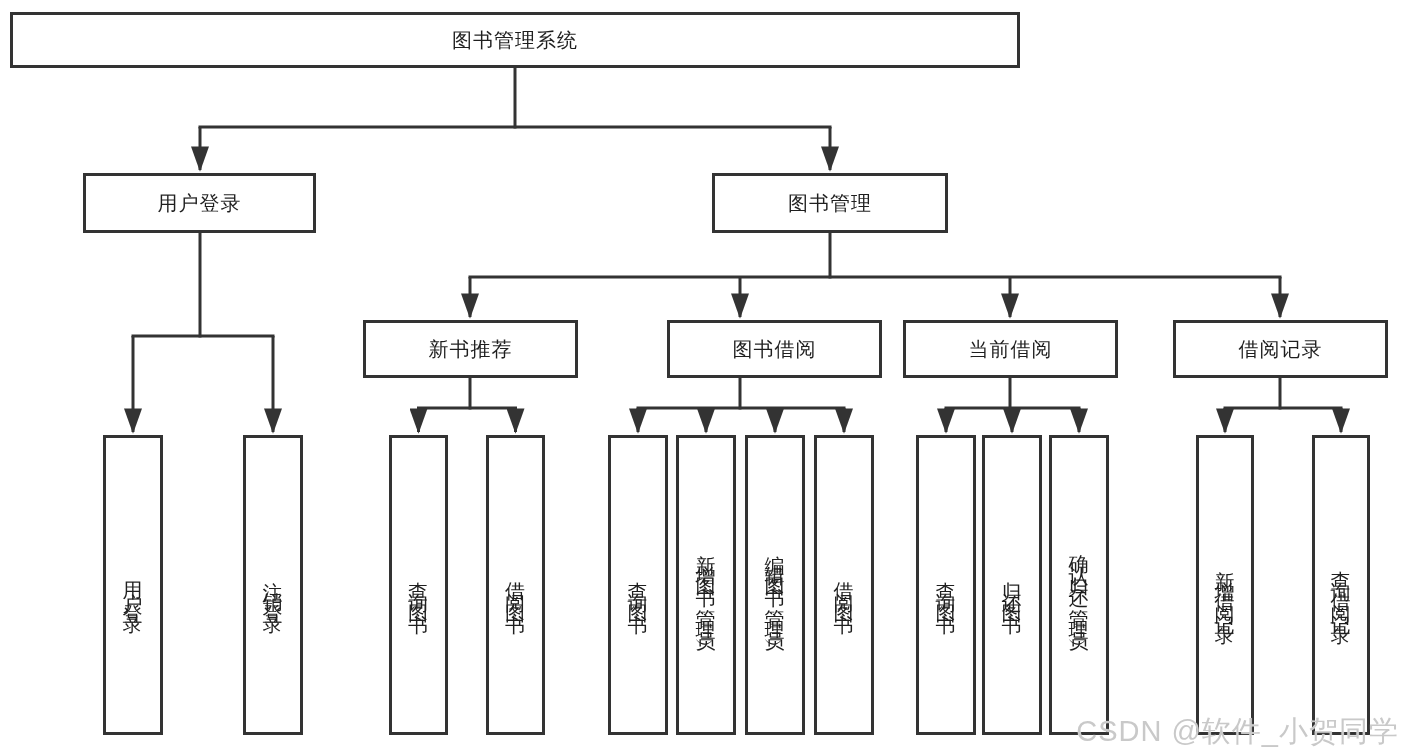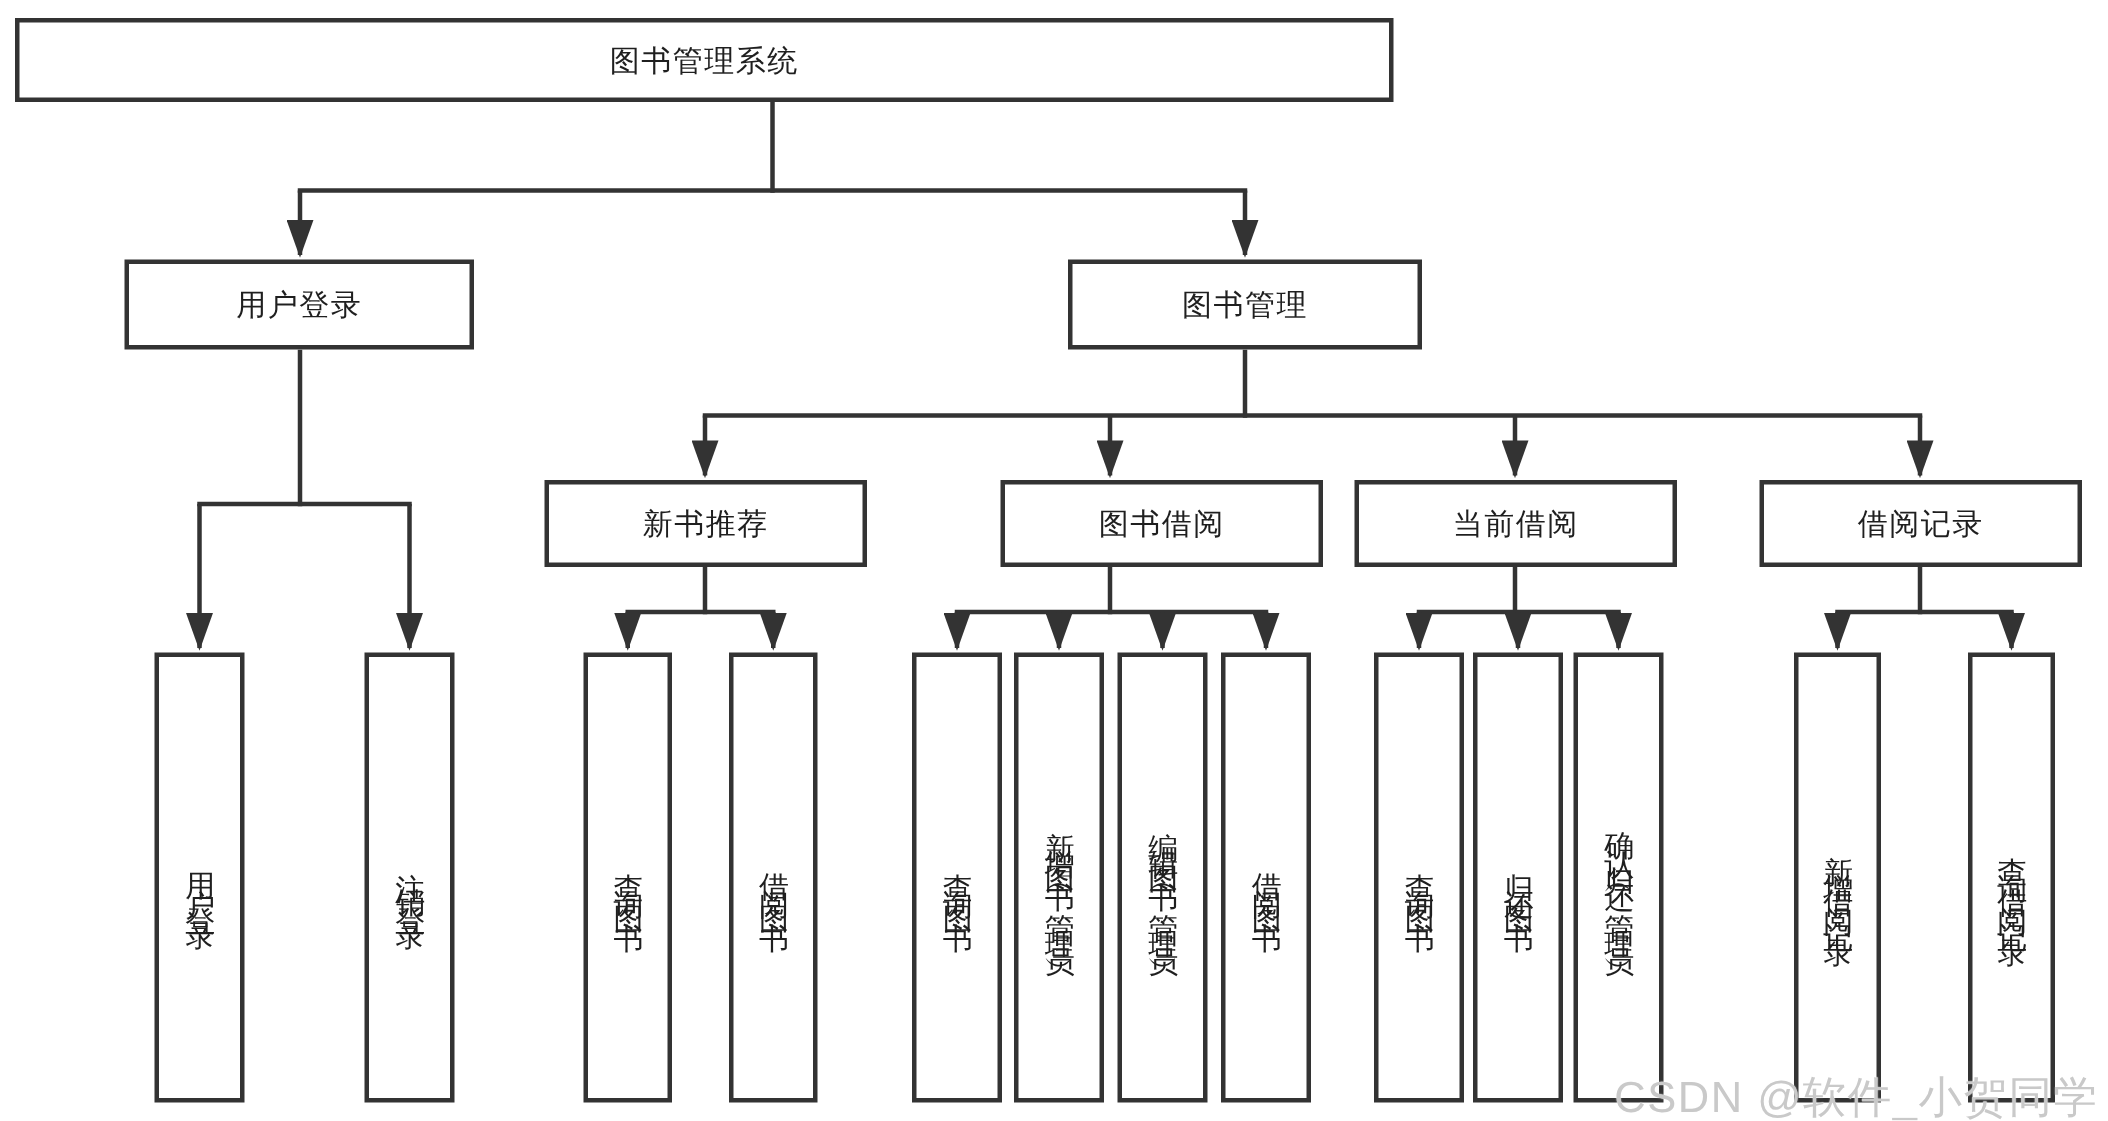--- a/index.html
+++ b/index.html
@@ -103,21 +103,21 @@
       <line x1="775" y1="408" x2="775" y2="432" marker-end="url(#arrow)"></line>
       <line x1="844" y1="408" x2="844" y2="432" marker-end="url(#arrow)"></line>
       <line x1="946" y1="408" x2="946" y2="432" marker-end="url(#arrow)"></line>
       <line x1="1012" y1="408" x2="1012" y2="432" marker-end="url(#arrow)"></line>
       <line x1="1079" y1="408" x2="1079" y2="432" marker-end="url(#arrow)"></line>
       <line x1="1225" y1="408" x2="1225" y2="432" marker-end="url(#arrow)"></line>
       <line x1="1341" y1="408" x2="1341" y2="432" marker-end="url(#arrow)"></line>
     </g>
   </svg>
 
-  <div class="node hnode" style="left:10px; top:12px; width:919px; height:56px;">图书管理系统</div>
+  <div class="node hnode" style="left:10px; top:12px; width:1010px; height:56px;">图书管理系统</div>
 
   <div class="node hnode" style="left:83px; top:173px; width:233px; height:60px;">用户登录</div>
   <div class="node hnode" style="left:712px; top:173px; width:236px; height:60px;">图书管理</div>
 
   <div class="node hnode" style="left:363px; top:320px; width:215px; height:58px;">新书推荐</div>
   <div class="node hnode" style="left:633px; top:320px; width:215px; height:58px;margin-left:34px;">图书借阅</div>
   <div class="node hnode" style="left:903px; top:320px; width:215px; height:58px;">当前借阅</div>
   <div class="node hnode" style="left:1173px; top:320px; width:215px; height:58px;">借阅记录</div>
 
   <div class="node leaf" style="left:103px; top:435px; width:60px; height:300px;">用户登录</div>

